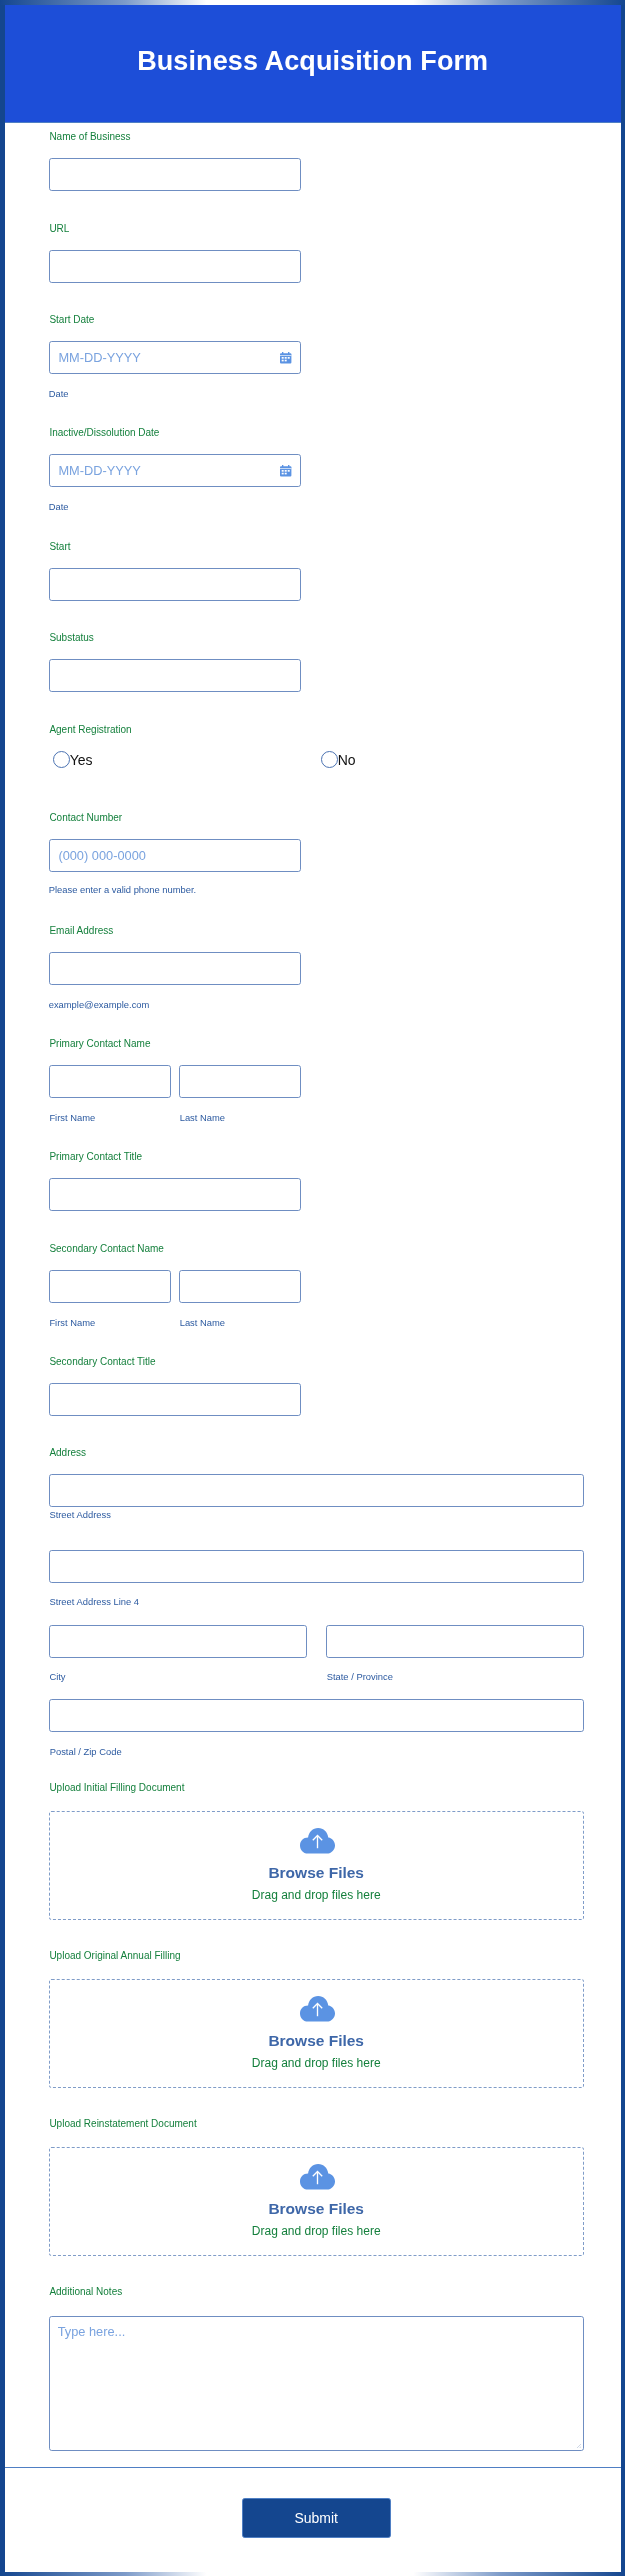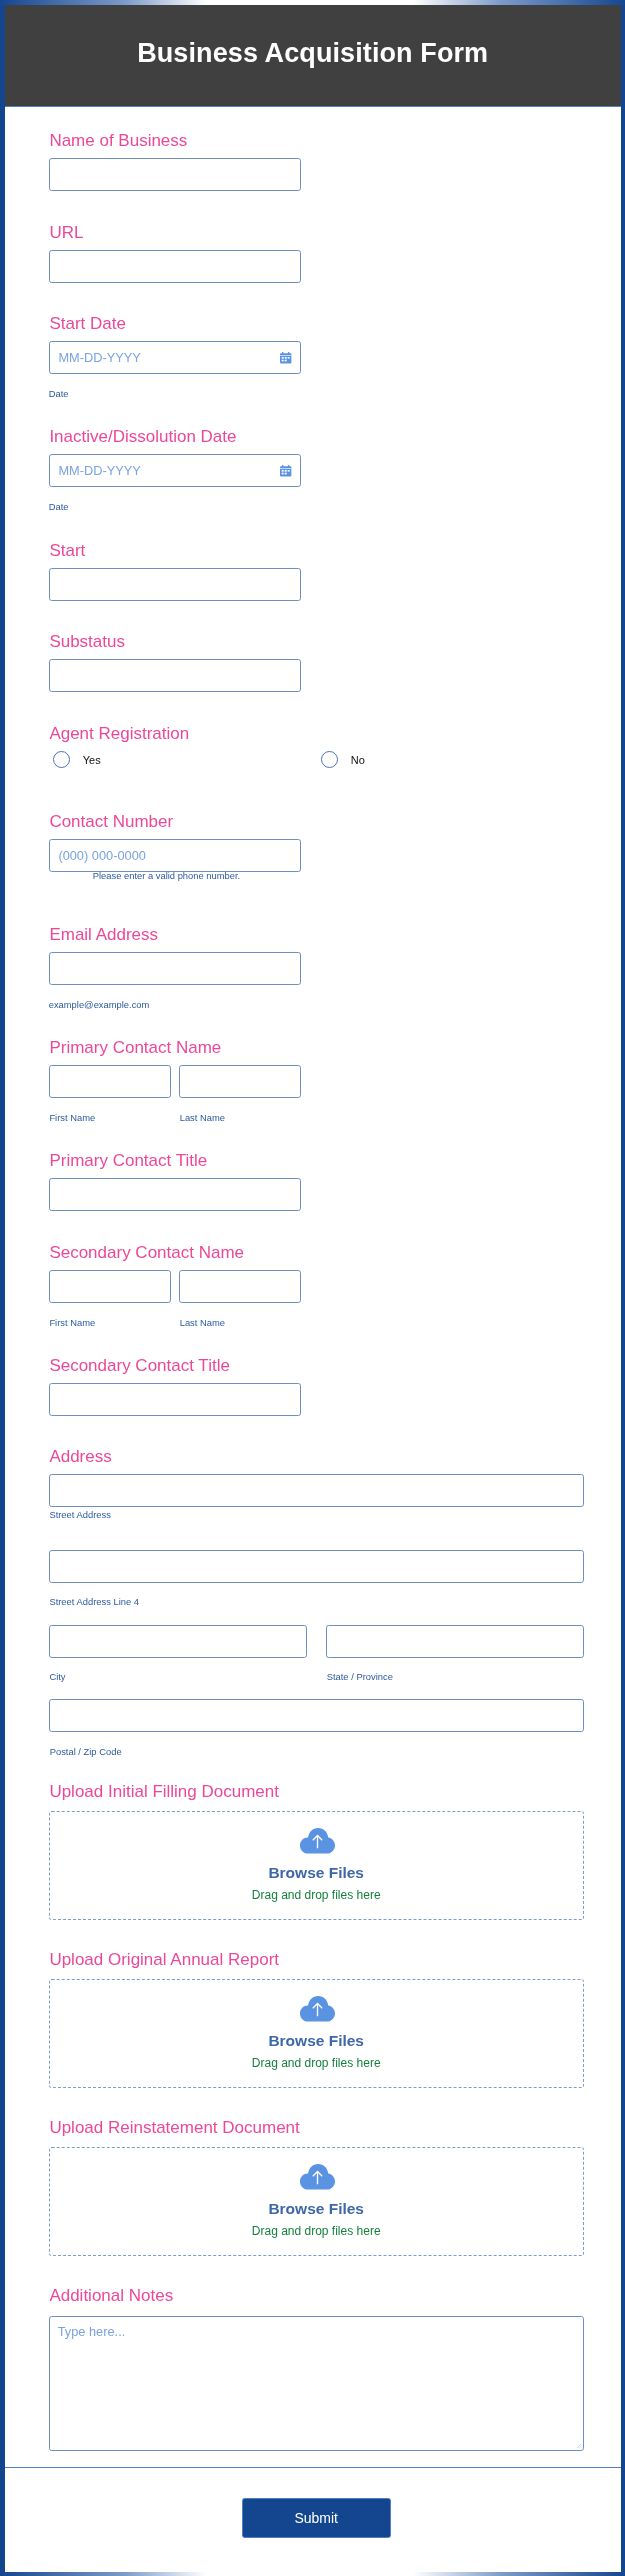--- a/index.html
+++ b/index.html
@@ -13,33 +13,33 @@
     position: absolute; left: 0; width: 626px; height: 4.7px;
     background: linear-gradient(90deg, #14468f 0%, #7d9bc9 20%, #ffffff 33%, #ffffff 66%, #7d9bc9 80%, #14468f 100%);
   }
   .top-strip { top: 0; }
   .bottom-strip { top: 2571px; }
   .card {
     position: absolute; left: 4.7px; top: 4.7px; width: 616px; height: 2567px;
     background: #ffffff;
   }
   .header {
-    position: absolute; left: 0; top: 0; width: 616px; height: 102px;
-    background: #404040;
+    position: absolute; left: 0; top: 0; width: 616px; height: 118px;
+    background: #1d4ed8;
     border-bottom: 1.3px solid #4f7fc4;
     display: flex; align-items: center; justify-content: center;
   }
   .header h1 {
     color: #ffffff; font-size: 27px; font-weight: bold; letter-spacing: 0.1px;
     margin-top: -3.4px;
   }
   .field { position: absolute; left: 44px; }
   .label {
     position: absolute; left: 0.7px; top: 0;
-    font-size: 17px; color: #ec4899; white-space: nowrap;
+    font-size: 10px; color: #15803d; white-space: nowrap;
   }
   .input {
     position: absolute; height: 33px;
     border: 1px solid #6f8ec2; border-radius: 2.7px; background: #fff;
   }
   .narrow { width: 252px; padding-left: 41px; }
   .wide { width: 535px; }
   .half-a { width: 122px; }
   .sub {
     position: absolute; font-size: 9.4px; color: #2c5aa0; white-space: nowrap;
@@ -48,21 +48,21 @@
     position: absolute; left: 8.7px; top: 8px; font-size: 12.8px; color: #7aa3df;
   }
   .cal-icon {
     position: absolute; right: 8px; top: 10px; width: 11.4px; height: 11.4px;
   }
   .radio-row { position: absolute; display: flex; align-items: center; }
   .radio-circle {
     width: 17px; height: 17px; border: 1px solid #4c73b2; border-radius: 50%;
     background: #fff;
   }
-  .radio-label { margin-left: 13px; font-size: 11px; color: #111; }
+  .radio-label { margin-left: 0; font-size: 14px; color: #111; }
   .upload {
     position: absolute; left: 0; width: 535px; height: 109px;
     border: 1px dashed #7f9cc8; border-radius: 2.7px; padding-left: 38px;
   }
   .upload .cloud {
     position: absolute; left: 250px; top: 16px; width: 35px; height: 27px;
   }
   .upload .browse {
     position: absolute; left: 0; width: 100%; top: 52px; text-align: center;
     font-size: 15.5px; font-weight: bold; color: #3e67a8;
@@ -169,21 +169,21 @@
       <div class="radio-circle"></div>
       <span class="radio-label">No</span>
     </div>
   </div>
 
   <div class="field" style="top:807px;">
     <div class="label">Contact Number</div>
     <div class="input narrow" style="top:27.6px;">
       <span class="placeholder">(000) 000-0000</span>
     </div>
-    <div class="sub" style="top:58px;margin-left:44px;">Please enter a valid phone number.</div>
+    <div class="sub" style="top:72px;">Please enter a valid phone number.</div>
   </div>
 
   <div class="field" style="top:920px;">
     <div class="label">Email Address</div>
     <div class="input narrow" style="top:27.6px;"></div>
     <div class="sub" style="top:74px;">example@example.com</div>
   </div>
 
   <div class="field" style="top:1033px;">
     <div class="label">Primary Contact Name</div>
@@ -232,21 +232,21 @@
         <path d="M12 38 C4 38 0 32 0 26 C0 19 5 14 12 14 C13 6 19 0 27 0 C35 0 41 6 42 14 C48 15 52 20 52 26 C52 32 47 38 40 38 Z" fill="#5b93e3"></path>
         <line x1="26" y1="30" x2="26" y2="12" stroke="#fff" stroke-width="2"></line>
         <polyline points="19,18 26,11 33,18" fill="none" stroke="#fff" stroke-width="2"></polyline>
       </svg>
       <div class="browse">Browse Files</div>
       <div class="drag">Drag and drop files here</div>
     </div>
   </div>
 
   <div class="field" style="top:1945px;">
-    <div class="label">Upload Original Annual Report</div>
+    <div class="label">Upload Original Annual Filling</div>
     <div class="upload" style="top:29px;">
       <svg class="cloud" viewBox="0 0 52 40">
         <path d="M12 38 C4 38 0 32 0 26 C0 19 5 14 12 14 C13 6 19 0 27 0 C35 0 41 6 42 14 C48 15 52 20 52 26 C52 32 47 38 40 38 Z" fill="#5b93e3"></path>
         <line x1="26" y1="30" x2="26" y2="12" stroke="#fff" stroke-width="2"></line>
         <polyline points="19,18 26,11 33,18" fill="none" stroke="#fff" stroke-width="2"></polyline>
       </svg>
       <div class="browse">Browse Files</div>
       <div class="drag">Drag and drop files here</div>
     </div>
   </div>

